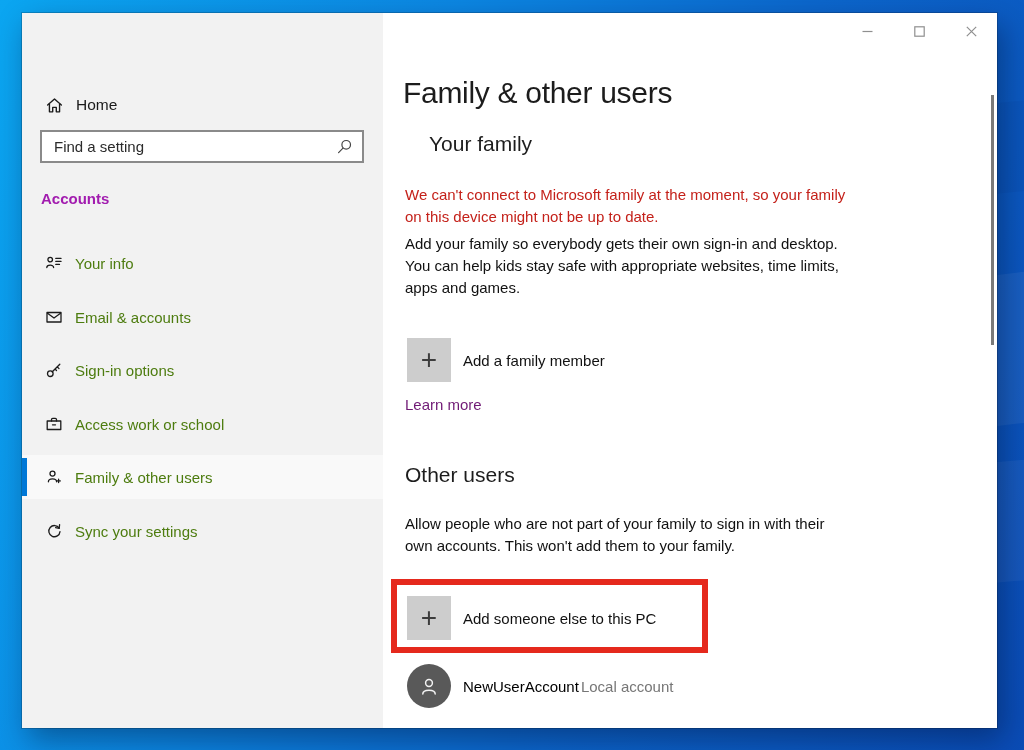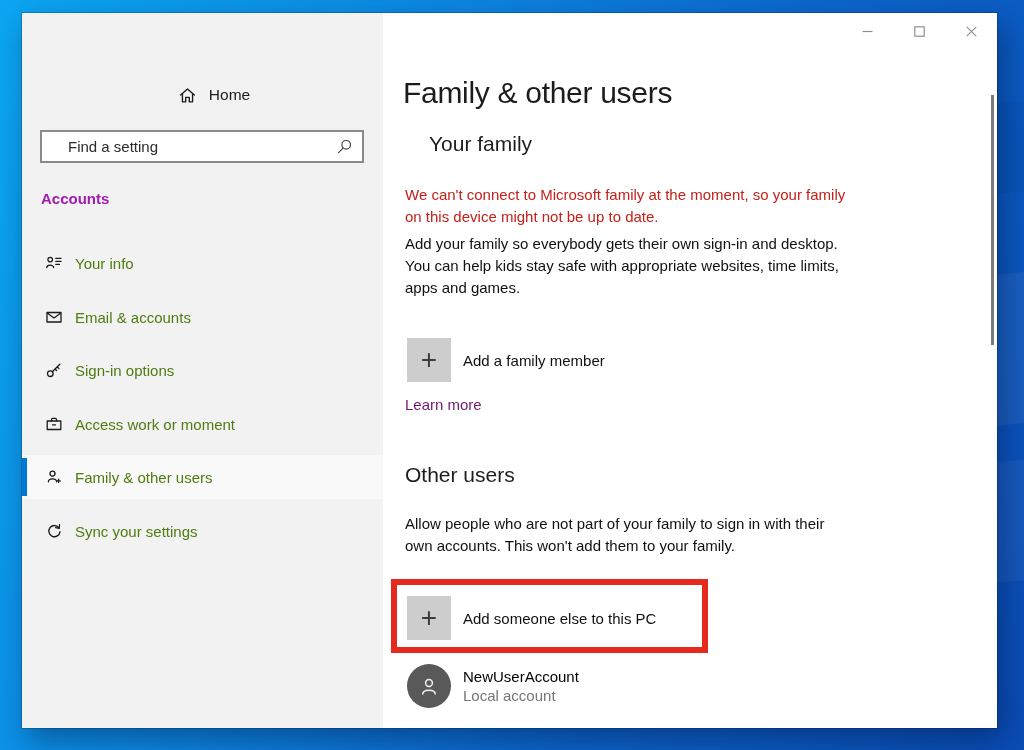--- a/index.html
+++ b/index.html
@@ -24,29 +24,29 @@
     box-shadow:0 0 0 1px rgba(0,0,0,0.18), 6px 12px 28px rgba(0,10,40,0.38);
   }
 
   
   .sidebar { position:absolute; left:0; top:0; width:361px; height:715px; background:#f2f2f2; }
 
   .back-btn { position:absolute; left:16px; top:6px; width:32px; height:26px;
               background:none; border:none; cursor:pointer; display:flex; align-items:center; justify-content:center; }
   .win-title { position:absolute; left:68px; top:11px; font-size:12.5px; color:#333; }
 
-  .home-row { position:absolute; left:0; top:60px; width:361px; height:44px;
-              display:flex; align-items:center; cursor:pointer;justify-content:center; }
+  .home-row { position:absolute; left:0; top:70px; width:361px; height:44px;
+              display:flex; align-items:center; cursor:pointer; }
   .home-row .nicon { margin-left:23px; }
   .home-label { margin-left:12px; font-size:15.5px; color:#1b1b1b; }
 
   .searchbox { position:absolute; left:18px; top:117px; width:324px; height:33px;
                background:#fff; border:2px solid #8a8a8a; display:flex; align-items:center; }
   .searchbox input { flex:1; height:100%; border:none; outline:none; background:transparent;
-                     padding:0 8px 0 26px; font-size:15px; color:#222;
+                     padding:0 8px 0 12px; font-size:15px; color:#222;
                      font-family:"Liberation Sans","DejaVu Sans",sans-serif; }
   .searchbox input::placeholder { color:#2b2b2b; opacity:1; }
   .search-icon { margin-right:9px; flex:0 0 auto; }
 
   .section-header { position:absolute; left:19px; top:177px; font-size:15px; font-weight:bold; color:#a21caf; }
 
   .nav-item { position:absolute; left:0; width:361px; height:44px;
               display:flex; align-items:center; cursor:pointer; }
   .nav-item .nicon { margin-left:23px; flex:0 0 auto; }
   .nav-label { margin-left:12px; font-size:15px; color:#4d7c0f; white-space:nowrap; }
@@ -78,21 +78,21 @@
 
   .learn-more { position:absolute; left:383px; top:383px; font-size:15px; color:#701a75;
                 text-decoration:none; cursor:pointer; }
 
   .annotation-box { position:absolute; left:369px; top:566px; width:317px; height:74px;
                     border:6px solid #e5291d; }
 
   .user-row { position:absolute; left:385px; top:651px; display:flex; gap:12px; cursor:pointer; }
   .avatar { width:44px; height:44px; border-radius:50%; background:#595959;
             display:flex; align-items:center; justify-content:center; flex:0 0 auto; }
-  .user-meta { display:flex; flex-direction:column; justify-content:center; gap:2px; }
+  .user-meta { display:flex; flex-direction:row; justify-content:center; gap:2px;align-items:center; }
   .user-name { font-size:15px; color:#000; }
   .user-type { font-size:15px; color:#767676; }
 
   .scroll-thumb { position:absolute; left:969px; top:82px; width:3px; height:250px; background:#7a7a7a; }
 
   
   .win-controls { position:absolute; right:0; top:0; height:36px; display:flex; }
   .wc-btn { width:52px; height:36px; background:none; border:none; cursor:pointer;
             display:flex; align-items:center; justify-content:center; }
   .wcicon { stroke:#8f8f8f; fill:none; stroke-width:1.2; }
@@ -176,21 +176,21 @@
         </svg>
         <span class="nav-label">Email &amp; accounts</span>
       </div>
 
       <div class="nav-item" style="top:389px">
         <svg class="nicon" width="18" height="18" viewBox="0 0 18 18">
           <rect x="2.2" y="6" width="13.6" height="8.5"></rect>
           <path d="M6.5 6 V4.6 a1.2 1.2 0 0 1 1.2 -1.2 h2.6 a1.2 1.2 0 0 1 1.2 1.2 V6"></path>
           <path d="M7.5 9.8 h3"></path>
         </svg>
-        <span class="nav-label">Access work or moment</span>
+        <span class="nav-label">Access work or school</span>
       </div>
 
       <div class="nav-item selected" style="top:442px">
         <span class="accent-bar"></span>
         <svg class="nicon" width="18" height="18" viewBox="0 0 18 18">
           <circle cx="7.5" cy="5.6" r="2.5"></circle>
           <path d="M3.4 13.8 c0-3.8 8.2-3.8 8.2 0"></path>
           <path d="M13.6 11.2 v3.4 M11.9 12.9 h3.4"></path>
         </svg>
         <span class="nav-label">Family &amp; other users</span>

